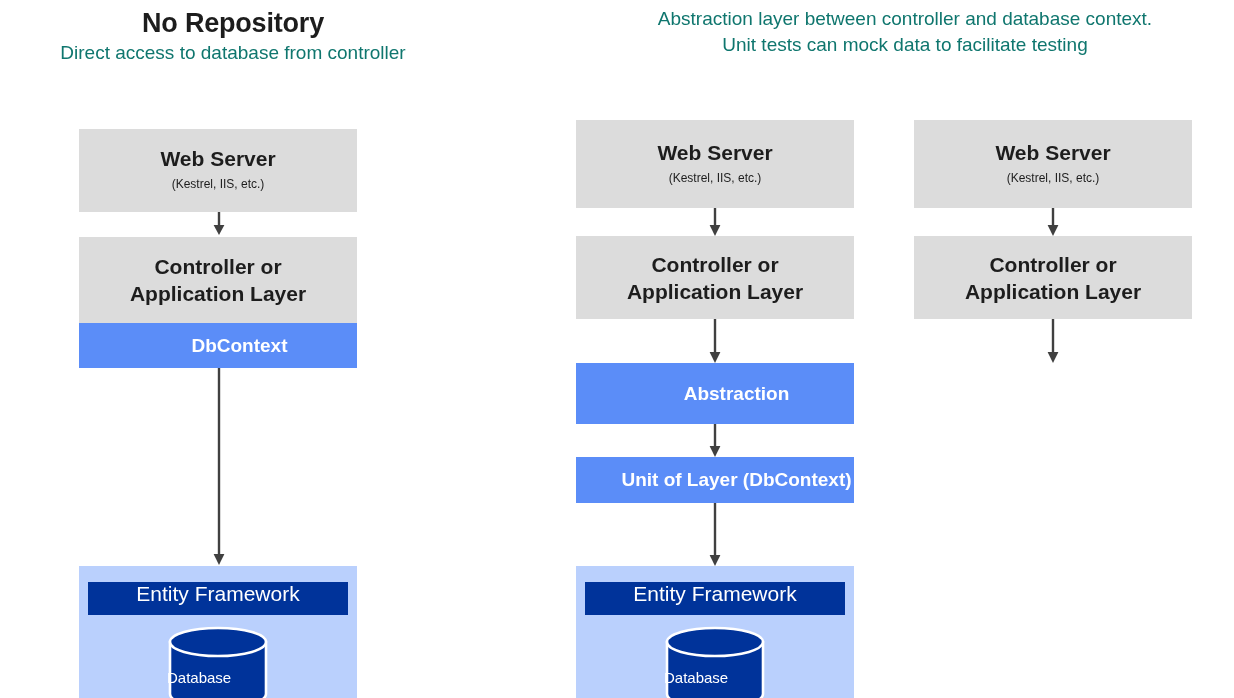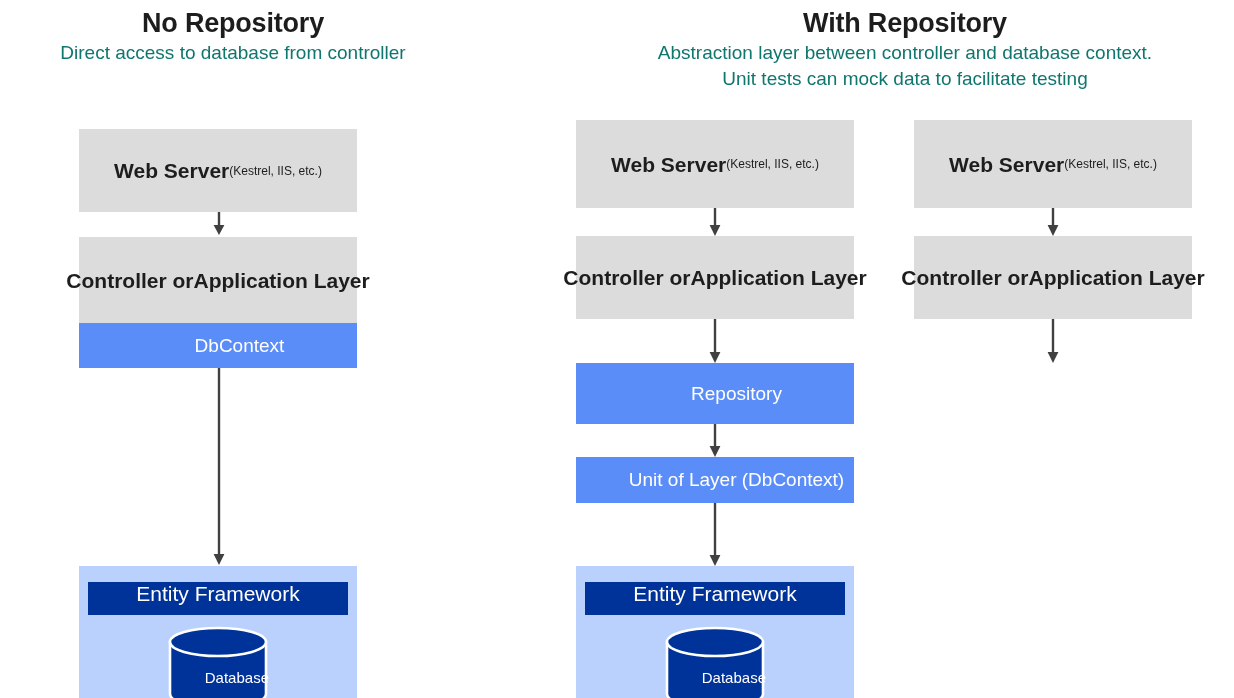--- a/index.html
+++ b/index.html
@@ -45,21 +45,21 @@
   }
 
   #heading-left  { left: 18px;  top: 6px;  width: 430px; }
   #heading-right { left: 575px; top: 6px;  width: 660px; }
 
   
   .box {
     position: absolute;
     box-sizing: border-box;
     display: flex;
-    flex-direction: row;
+    flex-direction: column;
     align-items: center;
     justify-content: center;
     text-align: center;
   }
   .box-gray {
     background: #dcdcdc;
     color: #1d1d1d;
   }
   .box-blue {
     background: #5b8df8;
@@ -72,21 +72,21 @@
     white-space: nowrap;
   }
   .box-subtitle {
     font-size: 12px;
     font-weight: normal;
     line-height: 24px;
     white-space: nowrap;
   }
   .box-plain {
     font-size: 19px;
-    font-weight: normal;
+    font-weight: bold;
     line-height: 24px;
     white-space: nowrap;
     margin-left: 43px;
   }
 
   
   .arrow {
     position: absolute;
   }
   .arrow svg { display: block; }
@@ -108,39 +108,38 @@
     line-height: 24px;
     white-space: nowrap;
   }
   .db-cylinder {
     position: absolute;
   }
   .db-cylinder svg { display: block; }
   .db-label {
     position: absolute;
     width: 100%;
-    text-align: right;
+    text-align: left;
     color: #ffffff;
     font-size: 15px;
     line-height: 18px;
     white-space: nowrap;
   }
 </style>
 </head>
 <body>
 
 <div class="canvas">
 
   <div class="heading-block" id="heading-left">
     <div class="heading-title">No Repository</div>
     <div class="heading-sub">Direct access to database from controller</div>
   </div>
 
   <div class="heading-block" id="heading-right">
-    <div class="heading-title">With Repository</div>
     <div class="heading-sub">Abstraction layer between controller and database context.</div>
     <div class="heading-sub">Unit tests can mock data to facilitate testing</div>
   </div>
 
   <div class="box box-gray" style="left:79px; top:129px; width:278px; height:83px;">
     <div class="box-title">Web Server</div>
     <div class="box-subtitle">(Kestrel, IIS, etc.)</div>
   </div>
 
   <div class="arrow" style="left:209px; top:212px;">
@@ -197,21 +196,21 @@
   </div>
 
   <div class="arrow" style="left:705px; top:319px;">
     <svg width="20" height="45" viewBox="0 0 20 45">
       <line x1="10" y1="0" x2="10" y2="36" stroke="#404040" stroke-width="2.4"></line>
       <polygon points="10,44 4.6,33 15.4,33" fill="#404040"></polygon>
     </svg>
   </div>
 
   <div class="box box-blue" style="left:576px; top:363px; width:278px; height:61px;">
-    <div class="box-plain">Repository</div>
+    <div class="box-plain">Abstraction</div>
   </div>
 
   <div class="arrow" style="left:705px; top:424px;">
     <svg width="20" height="34" viewBox="0 0 20 34">
       <line x1="10" y1="0" x2="10" y2="25" stroke="#404040" stroke-width="2.4"></line>
       <polygon points="10,33 4.6,22 15.4,22" fill="#404040"></polygon>
     </svg>
   </div>
 
   <div class="box box-blue" style="left:576px; top:457px; width:278px; height:46px;">

